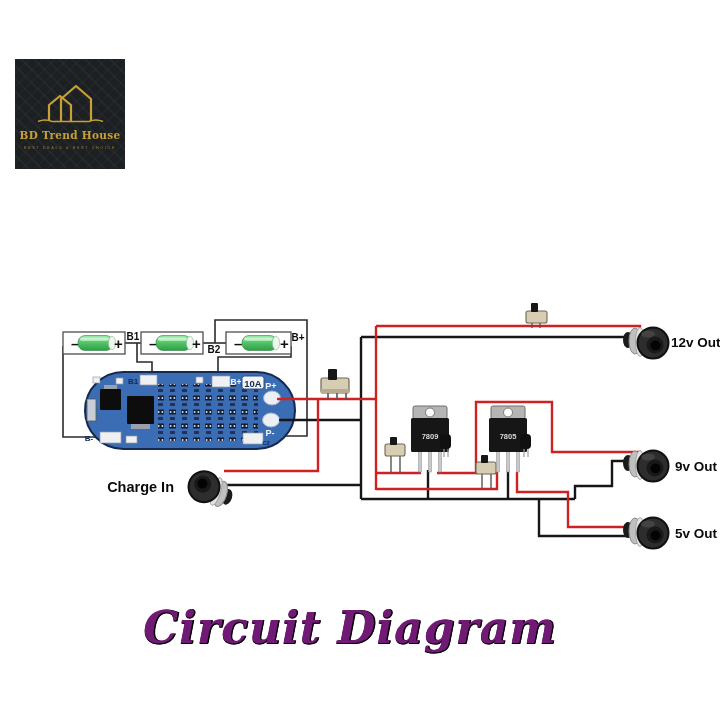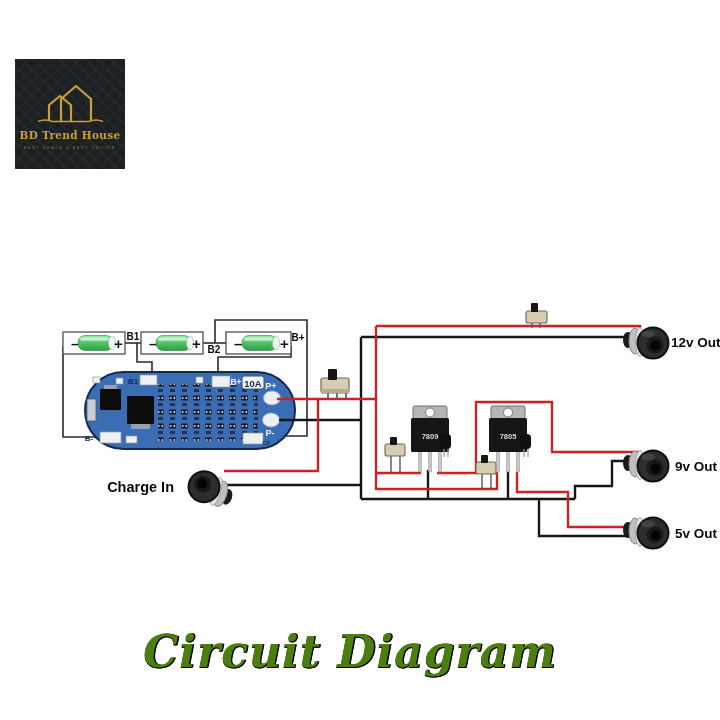--- a/index.html
+++ b/index.html
@@ -12,23 +12,23 @@
         background-image:repeating-linear-gradient(45deg, rgba(255,255,255,0.03) 0 2px, rgba(0,0,0,0) 2px 9px),
                          repeating-linear-gradient(-45deg, rgba(255,255,255,0.02) 0 2px, rgba(0,0,0,0) 2px 9px);}
   .logo svg{display:block;}
 
   
   .circuit{position:absolute;left:0;top:0;}
   .circuit text{font-family:"Liberation Sans", sans-serif;}
   .lbl{font-weight:bold;fill:#0a0a0a;}
 
   
-  .title{position:absolute;left:90px;top:582px;width:520px;text-align:center;
+  .title{position:absolute;left:90px;top:558px;width:520px;text-align:center;
          font-family:"DejaVu Serif", serif;font-style:italic;font-weight:bold;
-         font-size:44px;color:#4d7c0f;letter-spacing:1px;
+         font-size:44px;color:#701a75;letter-spacing:1px;
          text-shadow:1.4px 0 0 #000, 0 1px 0 #000, 1px 1px 0 #000;}
 </style>
 </head>
 <body>
 
 <div class="stage">
 
   <div class="logo">
     <svg width="110" height="110" viewBox="0 0 110 110">
       <g fill="none" stroke="#c8a035" stroke-width="2.2" stroke-linejoin="round">

